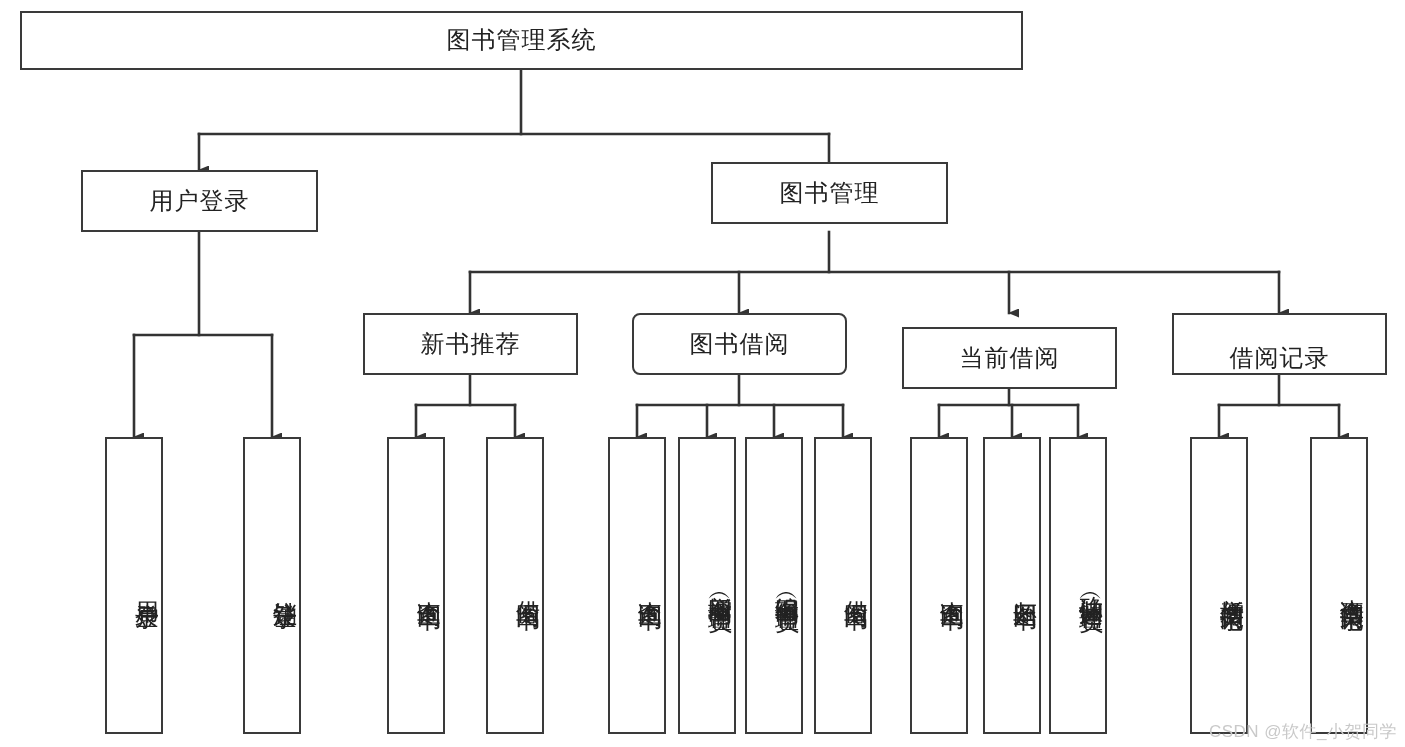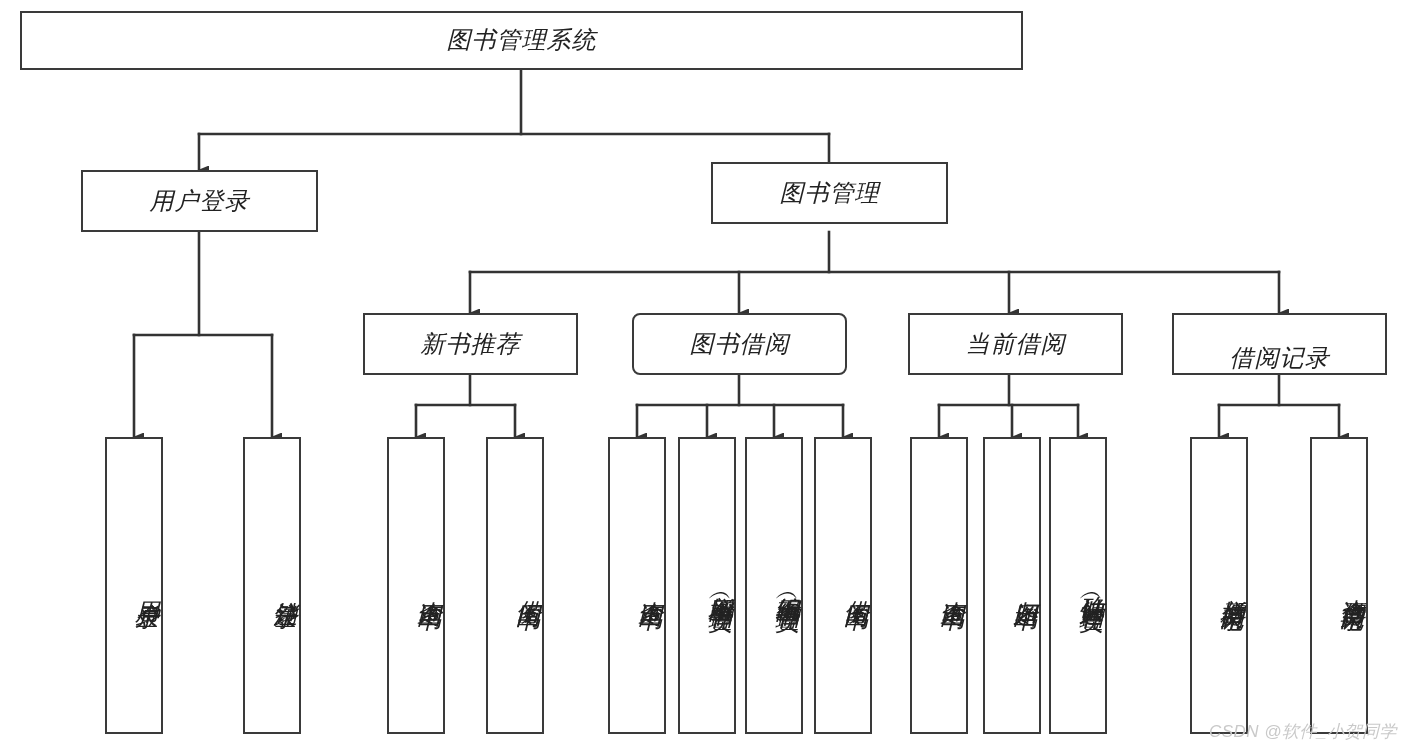--- a/index.html
+++ b/index.html
@@ -10,21 +10,20 @@
   }
   body {
     font-family: "Liberation Sans", "DejaVu Sans", sans-serif;
   }
   #canvas {
     position: relative;
     width: 1405px;
     height: 747px;
     background: #ffffff;
     overflow: hidden;
-    font-style: italic;
   }
   svg.connectors {
     position: absolute;
     left: 0;
     top: 0;
     width: 1405px;
     height: 747px;
     pointer-events: none;
   }
   .node {
@@ -131,21 +130,21 @@
       </div>
     </div>
 
   <div id="level3-container">
       <div class="node horizontal" style="left: 363px; top: 313px; width: 215px; height: 62px;">
         <span>新书推荐</span>
       </div>
       <div class="node horizontal" style="left: 632px; top: 313px; width: 215px; height: 62px; border-radius: 8px;">
         <span>图书借阅</span>
       </div>
-      <div class="node horizontal" style="left: 902px; top: 313px; width: 215px; height: 62px; margin-left: 6px;">
+      <div class="node horizontal" style="left: 902px; top: 327px; width: 215px; height: 62px;">
         <span>当前借阅</span>
       </div>
       <div class="node horizontal" style="left: 1172px; top: 313px; width: 215px; height: 62px; align-items: flex-end;">
         <span>借阅记录</span>
       </div>
     </div>
 
   <div id="leaves-container">
       <div class="node vertical" style="left: 105px; top: 437px; width: 58px; height: 297px;">
         <span class="vtext">用户登录</span>

